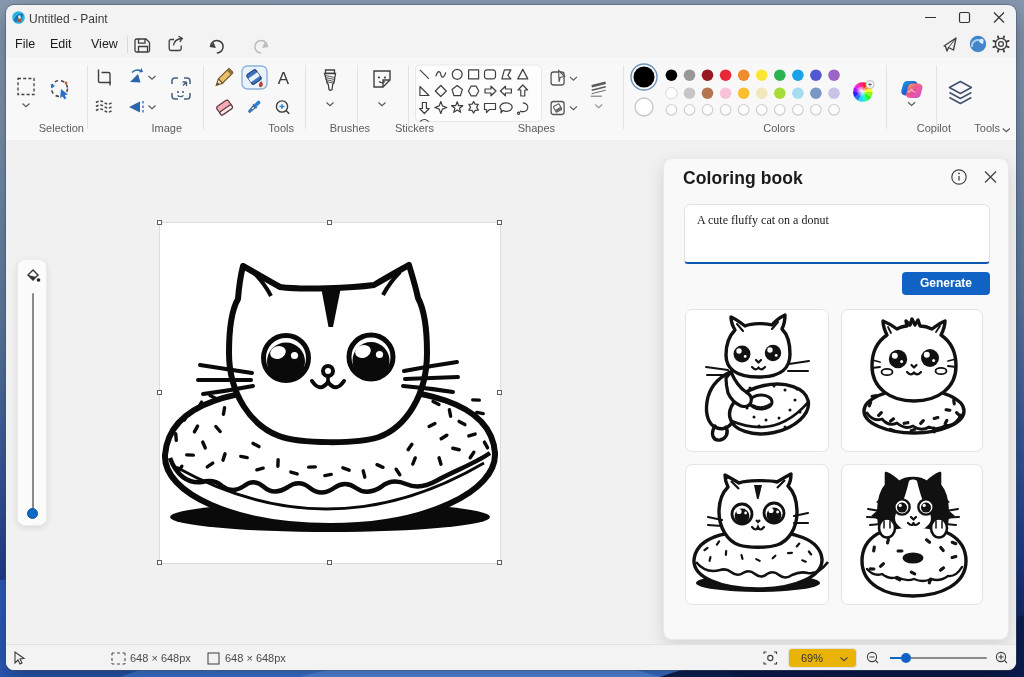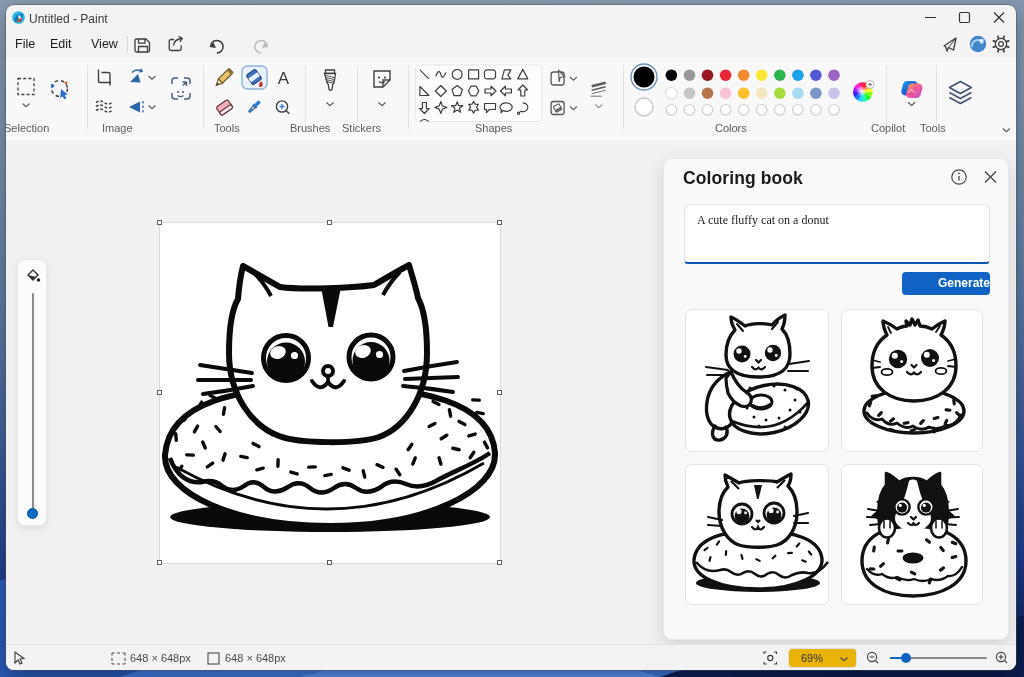--- a/index.html
+++ b/index.html
@@ -13,35 +13,35 @@
 
 #titlebar { position:absolute; left:0; top:0; width:100%; height:26px; }
 #titlebar .ttl { position:absolute; left:23px; top:7px; font-size:12px; color:#3b3b3b; }
 
 #menubar { position:absolute; left:0; top:26px; width:100%; height:27px; font-size:12.5px; color:#1b1b1b; }
 .mi { position:absolute; top:6px; }
 .mdiv { position:absolute; left:121px; top:5px; width:1px; height:17px; background:#d9d9d9; }
 
 #ribbon { position:absolute; left:0; top:53px; width:100%; height:78px; background:#f8f8f8; }
 .rdiv { position:absolute; top:7px; width:1px; height:64px; background:#e3e3e3; }
-.rlab { position:absolute; top:64px; width:80px; text-align:left; font-size:11px; color:#5c5c5c; }
+.rlab { position:absolute; top:64px; width:80px; text-align:right; font-size:11px; color:#5c5c5c; }
 
 #canvasarea { position:absolute; left:0; top:131px; width:100%; height:513px; background:#f1f1f1; }
 #paintcanvas { position:absolute; left:154px; top:87px; width:340px; height:340px; background:#fff; box-shadow:0 0 0 1px #dcdcdc; }
 .hd { position:absolute; width:5px; height:5px; background:#fff; border:1px solid #5f5f5f; }
 
 #leftslider { position:absolute; left:11px; top:123px; width:30px; height:267px; background:#fbfbfb; border:1px solid #ececec; border-radius:8px; box-shadow:0 2px 6px rgba(0,0,0,.10); }
 #lstrack { position:absolute; left:14px; top:33px; width:2px; height:218px; background:#8a8a8a; border-radius:1px; }
 #lsdot { position:absolute; left:9px; top:248px; width:11px; height:11px; border-radius:50%; background:#0b68c3; border:1px solid #0857a5; }
 
 #panel { position:absolute; left:657px; top:22px; width:346px; height:482px; background:#f9f9f9; border:1px solid #e9e9e9; border-radius:9px; box-shadow:0 6px 18px rgba(0,0,0,.13); }
 #ptitle { position:absolute; left:19px; top:9px; font-size:17.5px; font-weight:700; color:#1a1a1a; letter-spacing:.1px; }
 #pinput { position:absolute; left:20px; top:45px; width:306px; height:60px; background:#fff; border:1px solid #e3e3e3; border-bottom:2px solid #0b57b0; border-radius:6px 6px 4px 4px; }
 #pinput span { position:absolute; left:12px; top:8px; font-size:12px; color:#1b1b1b;font-family:Liberation Serif, serif; }
-#genbtn { position:absolute; left:238px; top:113px; width:88px; height:23px; background:#1063c4; border-radius:4px; color:#fff; font-size:12px; font-weight:700; text-align:right; line-height:23px; }
+#genbtn { position:absolute; left:238px; top:113px; width:88px; height:23px; background:#1063c4; border-radius:4px; color:#fff; font-size:12px; font-weight:700; text-align:center; line-height:23px; }
 .card { position:absolute; background:#fff; border:1px solid #e4e4e4; border-radius:7px; }
 #card1 { left:21px; top:150px; width:144px; height:143px; }
 #card2 { left:177px; top:150px; width:142px; height:143px; }
 #card3 { left:21px; top:305px; width:144px; height:141px; }
 #card4 { left:177px; top:305px; width:142px; height:141px; }
 
 #statusbar { position:absolute; left:0; top:639px; width:100%; height:26px; background:#f3f3f3; border-top:1px solid #e2e2e2; font-size:11px; color:#4b4b4b; }
 .sbt { position:absolute; top:7px; }
 #zoombox { position:absolute; left:782px; top:3px; width:69px; height:20px; background:#eab308; border:1px solid #e0e0e0; border-radius:4px; }
 #zoombox span { position:absolute; left:12px; top:3px; font-size:11px; color:#333; }
@@ -114,21 +114,21 @@
       <div class="rdiv" style="left:299px"></div>
       <div class="rdiv" style="left:351px"></div>
       <div class="rdiv" style="left:402px"></div>
       <div class="rdiv" style="left:617px"></div>
       <div class="rdiv" style="left:880px"></div>
       <div class="rdiv" style="left:930px"></div>
       <div class="rlab" style="left:-2px">Selection</div>
       <div class="rlab" style="left:96px">Image</div>
       <div class="rlab" style="left:208px">Tools</div>
       <div class="rlab" style="left:284px">Brushes</div>
-      <div class="rlab" style="left:336px">Stickers</div>
+      <div class="rlab" style="left:348px">Stickers</div>
       <div class="rlab" style="left:469px">Shapes</div>
       <div class="rlab" style="left:709px">Colors</div>
       <div class="rlab" style="left:865px">Copilot</div>
       <div class="rlab" style="left:914px">Tools</div>
       <svg id="ribbonsvg" width="1010" height="78" viewBox="0 0 1010 78">
           <rect x="12" y="20.5" width="16" height="16" fill="none" stroke="#3f3f3f" stroke-width="1.3" stroke-dasharray="3 2.2"></rect>
           <path d="M16.5,45.5 l3.5,3.2 l3.5,-3.2" fill="none" stroke="#5a5a5a" stroke-width="1.2"></path>
           <circle cx="53.5" cy="30.5" r="8" fill="none" stroke="#444" stroke-width="1.5" stroke-dasharray="3.5 3"></circle>
           <path d="M44.5,26 l4.5,1.5 l-3,3 z" fill="#2a70c8"></path>
           <path d="M55,31 l7,5.5 l-3.4,.4 l1.8,3.4 l-2.2,1 l-1.7,-3.4 l-2.4,2.4 z" fill="#2a70c8"></path>

